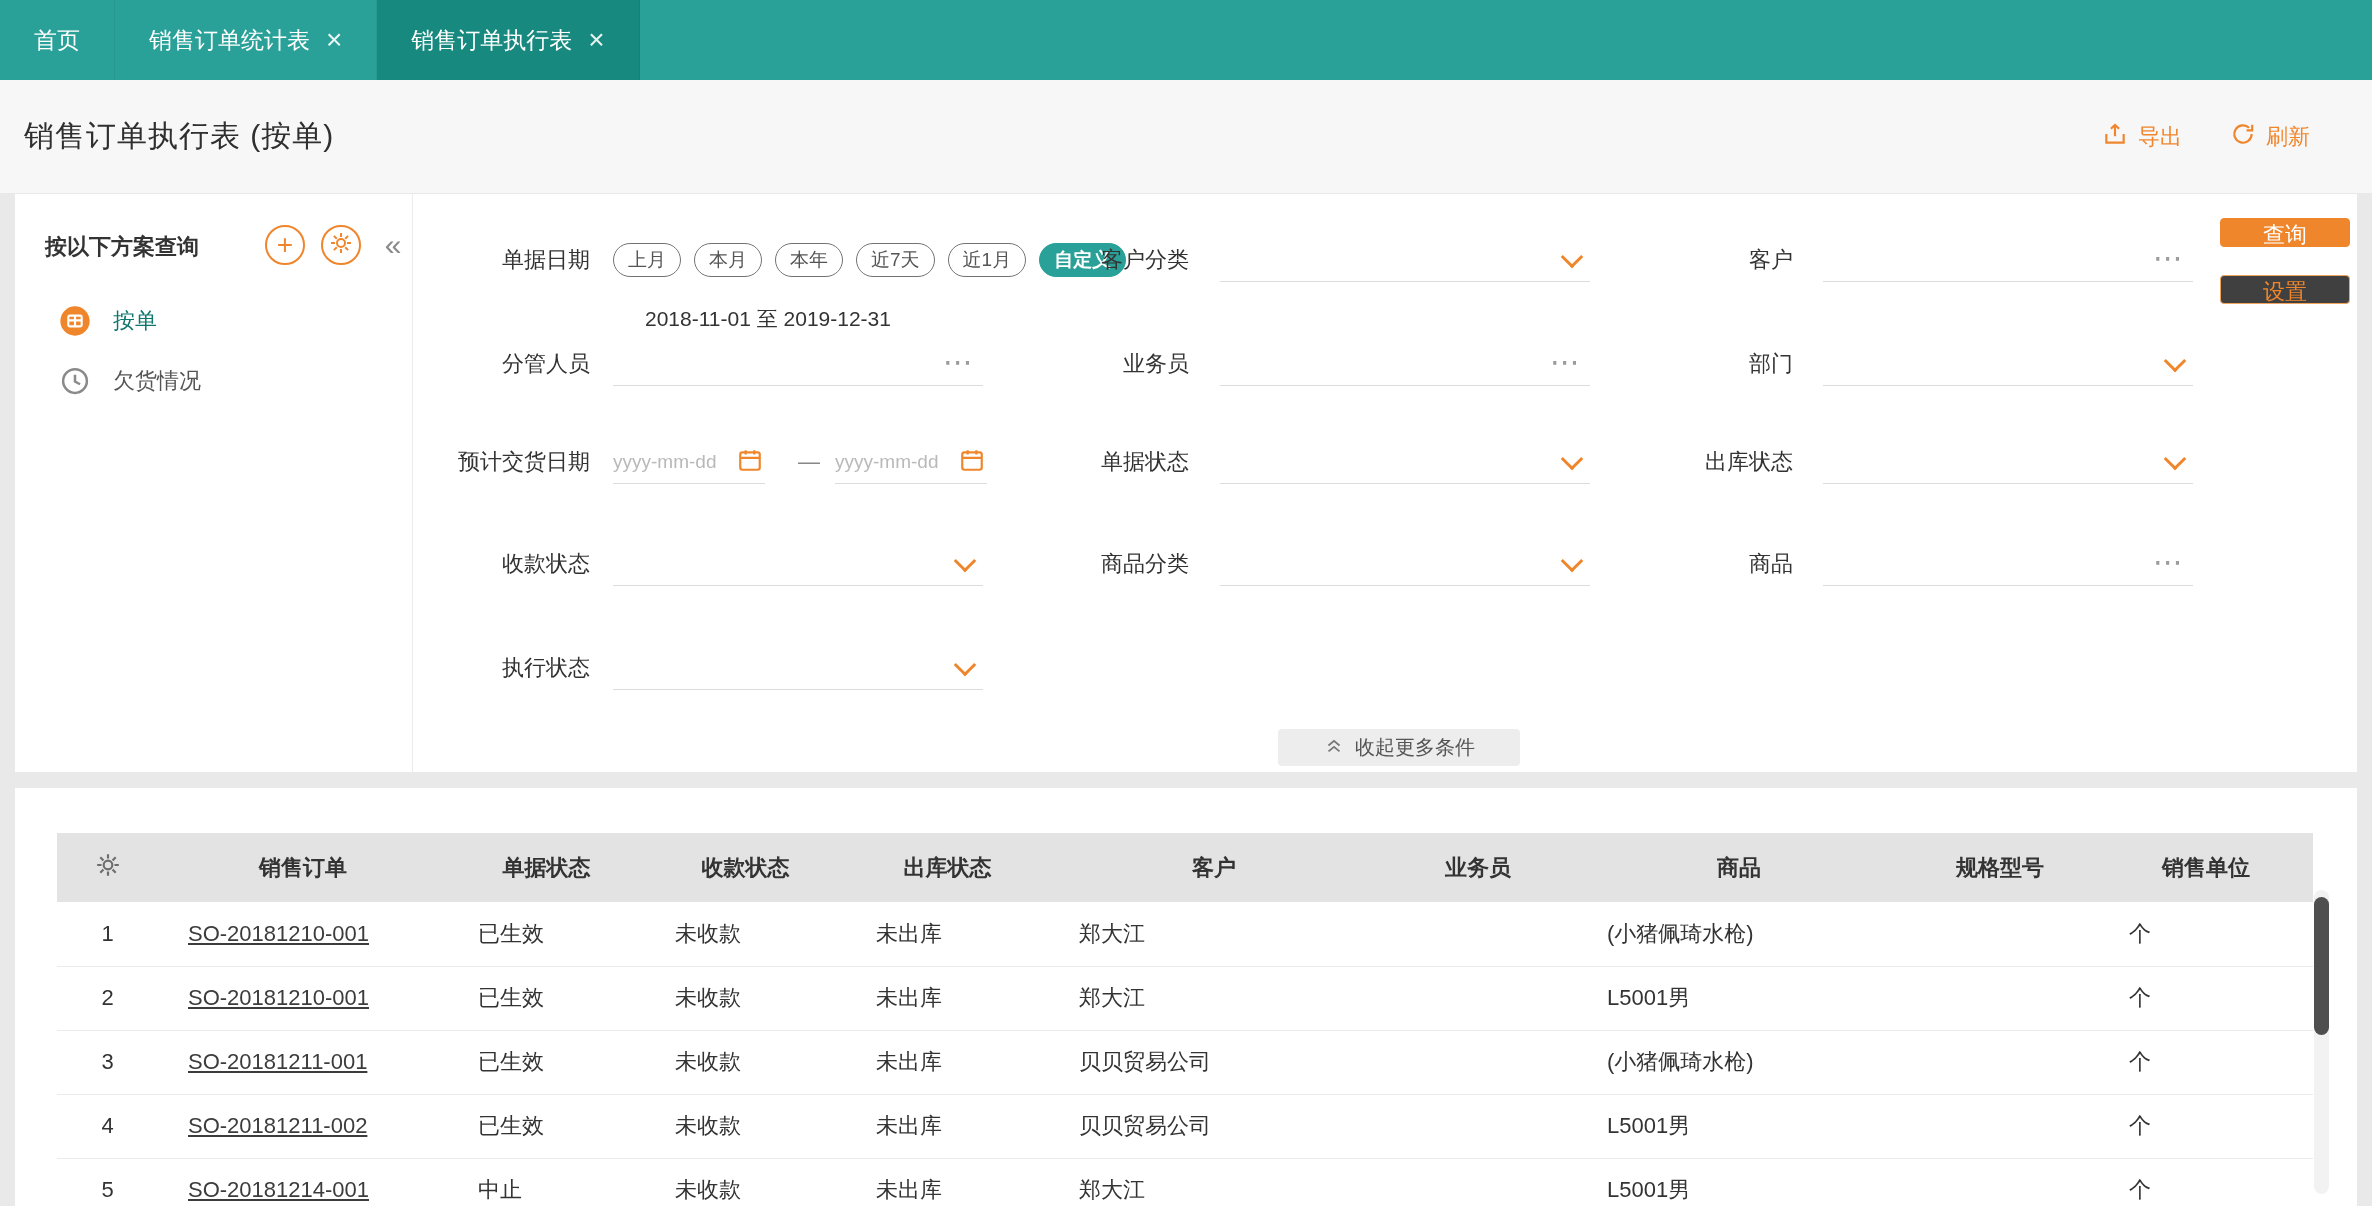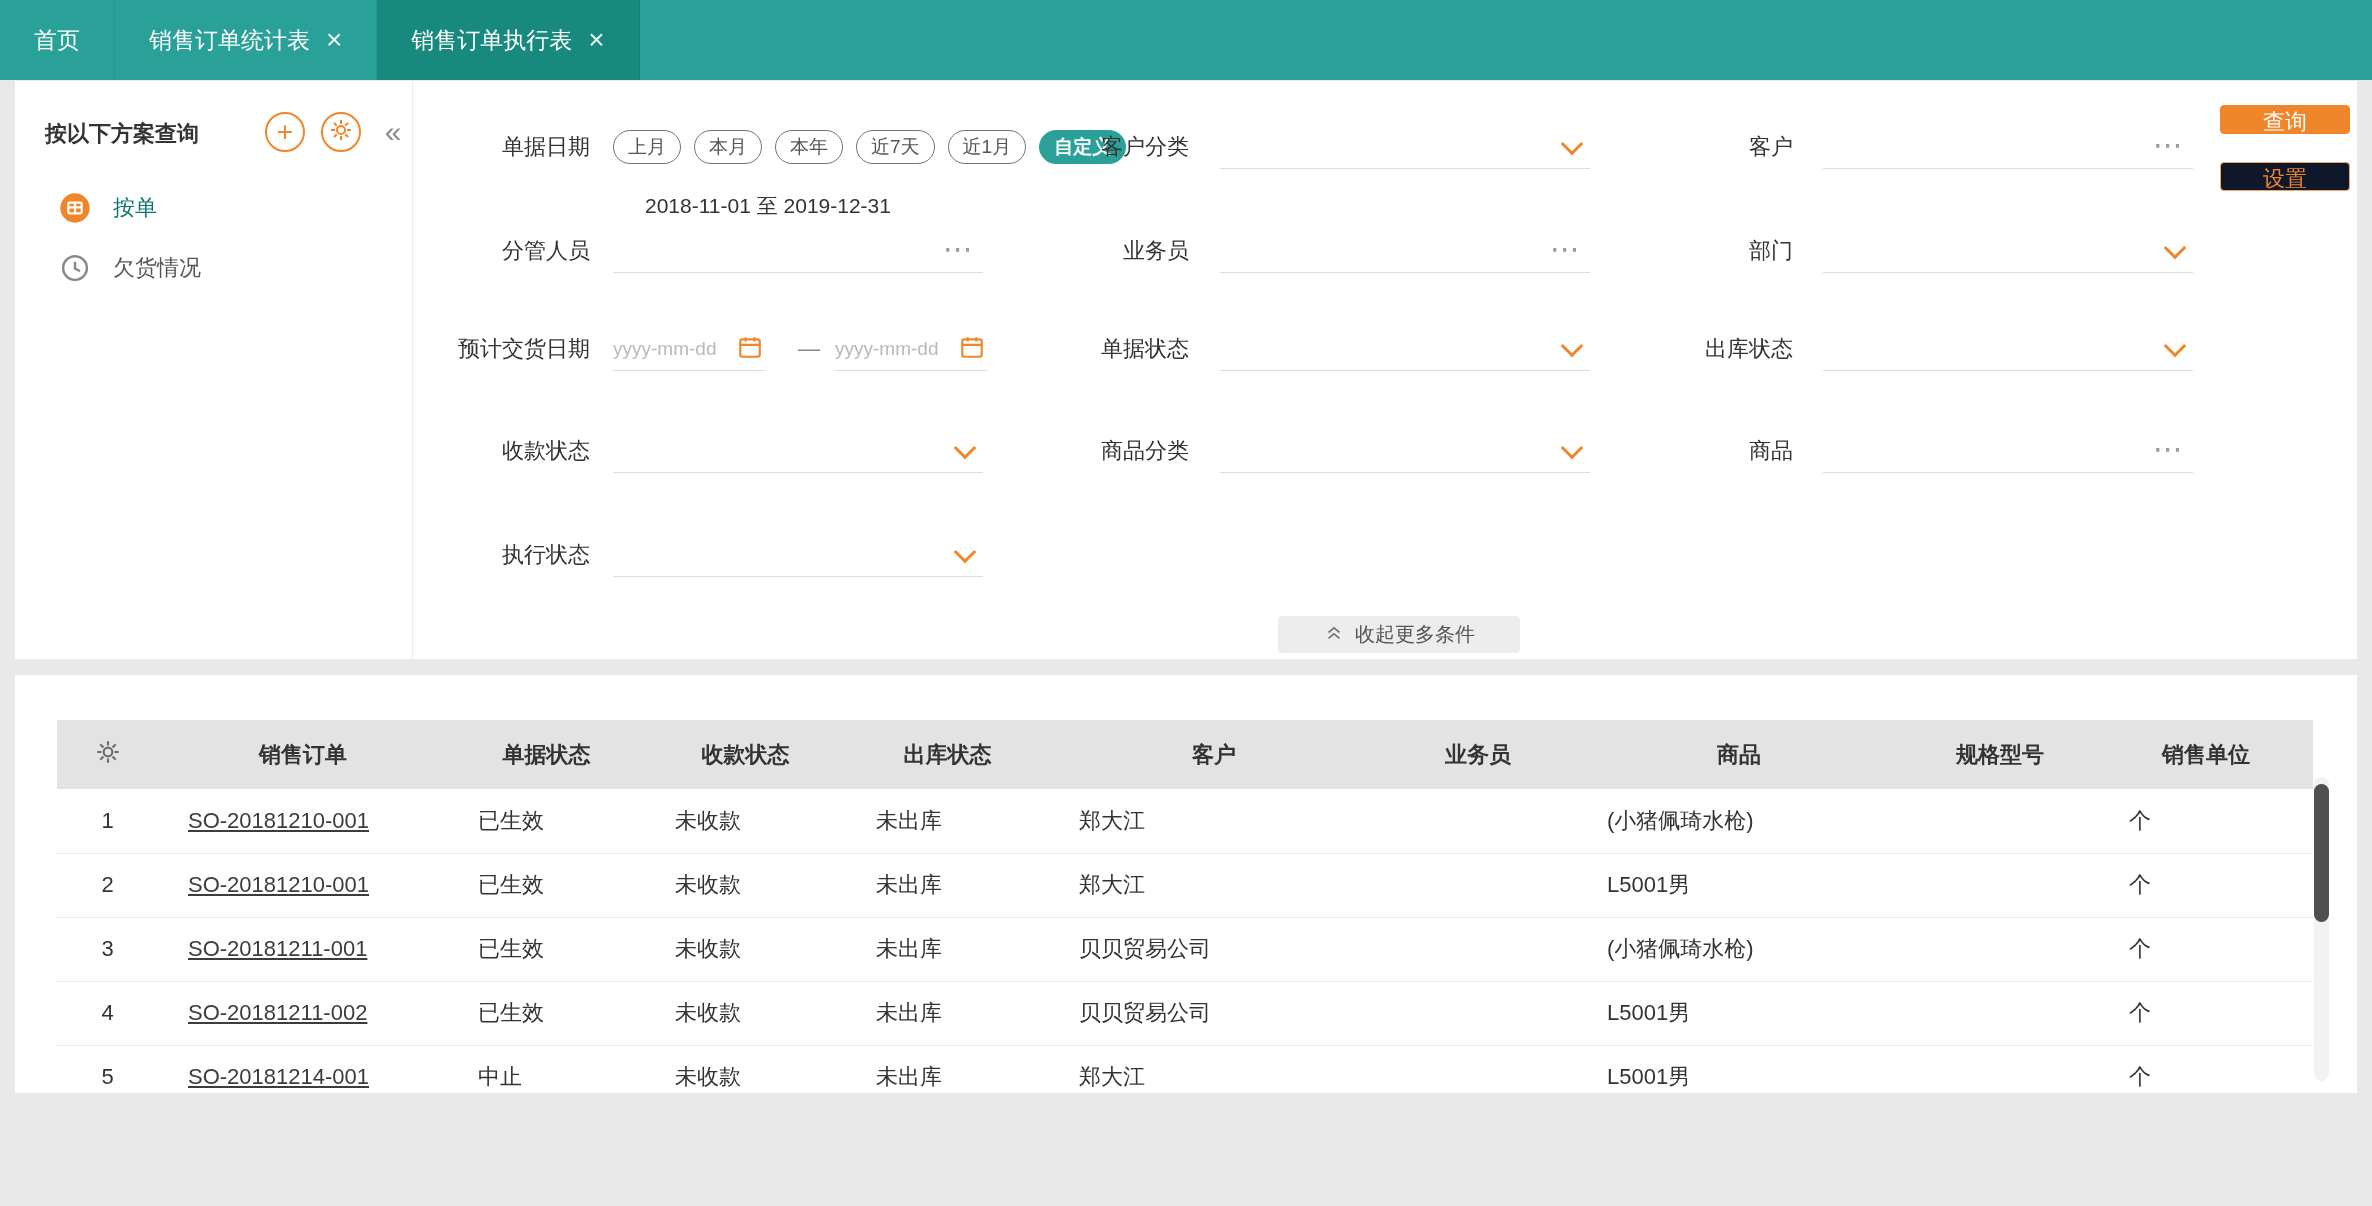--- a/index.html
+++ b/index.html
@@ -41,21 +41,21 @@
   .ctrl.date { width:152px; display:flex; align-items:center; justify-content:space-between; padding-right:2px; }
   .ctrl.date input { border:0; outline:0; background:transparent; width:116px; font-size:19px; color:#333; font-family:inherit; padding:0; }
   .ctrl.date input::placeholder { color:#b9b9b9; }
   .dash-sep { position:absolute; width:44px; height:44px; line-height:44px; text-align:center; color:#888; font-size:22px; }
   .quick-row { position:absolute; display:flex; gap:13px; }
   .pill { height:34px; padding:0 14px; border:1px solid #737373; border-radius:17px; background:#fff; color:#555; font-size:19px; font-family:inherit; cursor:pointer; white-space:nowrap; }
   .pill.custom { background:#2aa198; border-color:#2aa198; color:#fff; font-weight:bold; }
   .range-text { position:absolute; font-size:21px; color:#333; }
   .btn { position:absolute; width:130px; height:29px; border-radius:4px; font-size:22px; font-family:inherit; cursor:pointer; }
   .btn.primary { background:#f0862b; border:1px solid #f0862b; color:#fff; }
-  .btn.secondary { background:#0f172a; border:1px solid #f0a45e; color:#f0862b; }
+  .btn.secondary { background:#404040; border:1px solid #f0a45e; color:#f0862b; }
   .collapse-tab { position:absolute; left:1263px; top:535px; width:242px; height:37px; background:#ededed; border-radius:4px; display:flex; align-items:center; justify-content:center; gap:10px; color:#555; font-size:20px; cursor:pointer; }
 
   
   .grid { position:absolute; left:42px; top:45px; border-collapse:collapse; table-layout:fixed; width:2256px; font-size:22px; color:#333; }
   .grid th { background:#e3e3e3; height:69px; font-weight:bold; text-align:center; padding:0; }
   .grid td { height:64px; border-bottom:1px solid #ebebeb; padding:0 0 0 30px; text-align:left; overflow:hidden; white-space:nowrap; }
   .grid td.c { text-align:center; padding:0; }
   .so-link { color:#3c3c3c; text-decoration:underline; cursor:pointer; }
   .vtrack { position:absolute; right:28px; top:102px; width:15px; height:304px; background:#f2f2f2; border-radius:8px; }
   .vthumb { position:absolute; right:28px; top:109px; width:15px; height:138px; background:#4f4f4f; border-radius:8px; cursor:pointer; }
@@ -72,20 +72,43 @@
     <div class="tab">
       <span>销售订单统计表</span>
       <span class="tab-close">×</span>
     </div>
     <div class="tab active">
       <span>销售订单执行表</span>
       <span class="tab-close">×</span>
     </div>
   </div>
 
+  <div class="titlebar">
+    <div class="page-title">销售订单执行表 (按单)</div>
+    <div class="tb-actions">
+      <div class="tb-action">
+        <span>
+          <svg width="26" height="26" viewBox="0 0 24 24">
+              <path d="M12 14V4M8.2 7.2L12 3.6l3.8 3.6" stroke="#f0862b" stroke-width="2" fill="none"></path>
+              <path d="M4 12v8h16v-8" stroke="#f0862b" stroke-width="2" fill="none"></path>
+            </svg>
+        </span>
+        <span>导出</span>
+      </div>
+      <div class="tb-action">
+        <span>
+          <svg width="26" height="26" viewBox="0 0 24 24">
+              <path d="M20 12a8 8 0 1 1-2.4-5.7" stroke="#f0862b" stroke-width="2" fill="none"></path>
+              <path d="M20.5 3.5v5.2h-5.2" stroke="#f0862b" stroke-width="2" fill="none"></path>
+            </svg>
+        </span>
+        <span>刷新</span>
+      </div>
+    </div>
+  </div>
 
   <div class="panel panel-filter">
 
     <div class="sidebar">
       <div class="sb-heading">按以下方案查询</div>
       <div class="sb-circle" style="left:250px;">
         <span>+</span>
       </div>
       <div class="sb-circle" style="left:306px;">
         <span>

